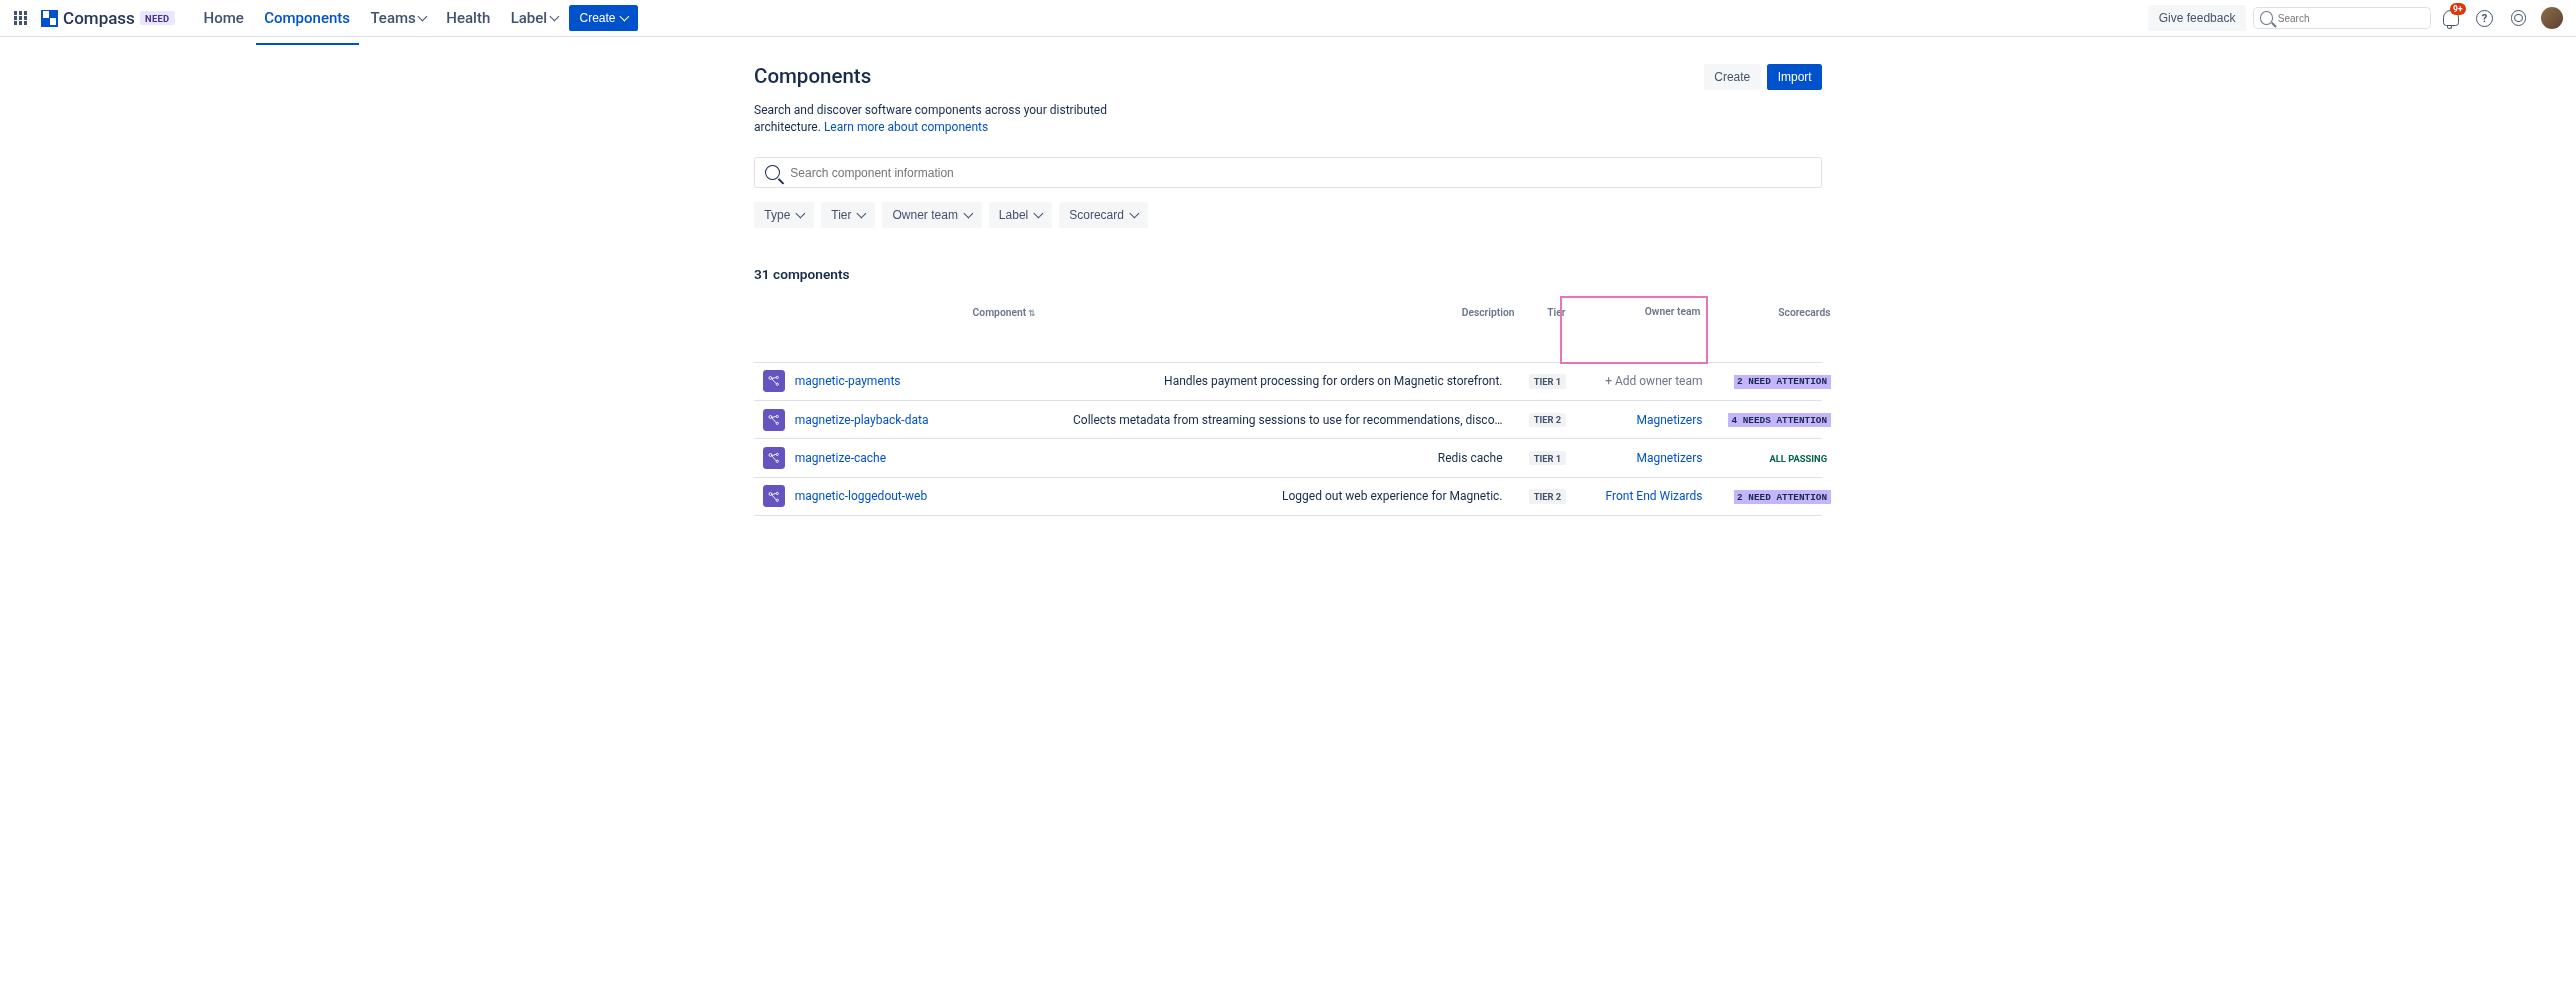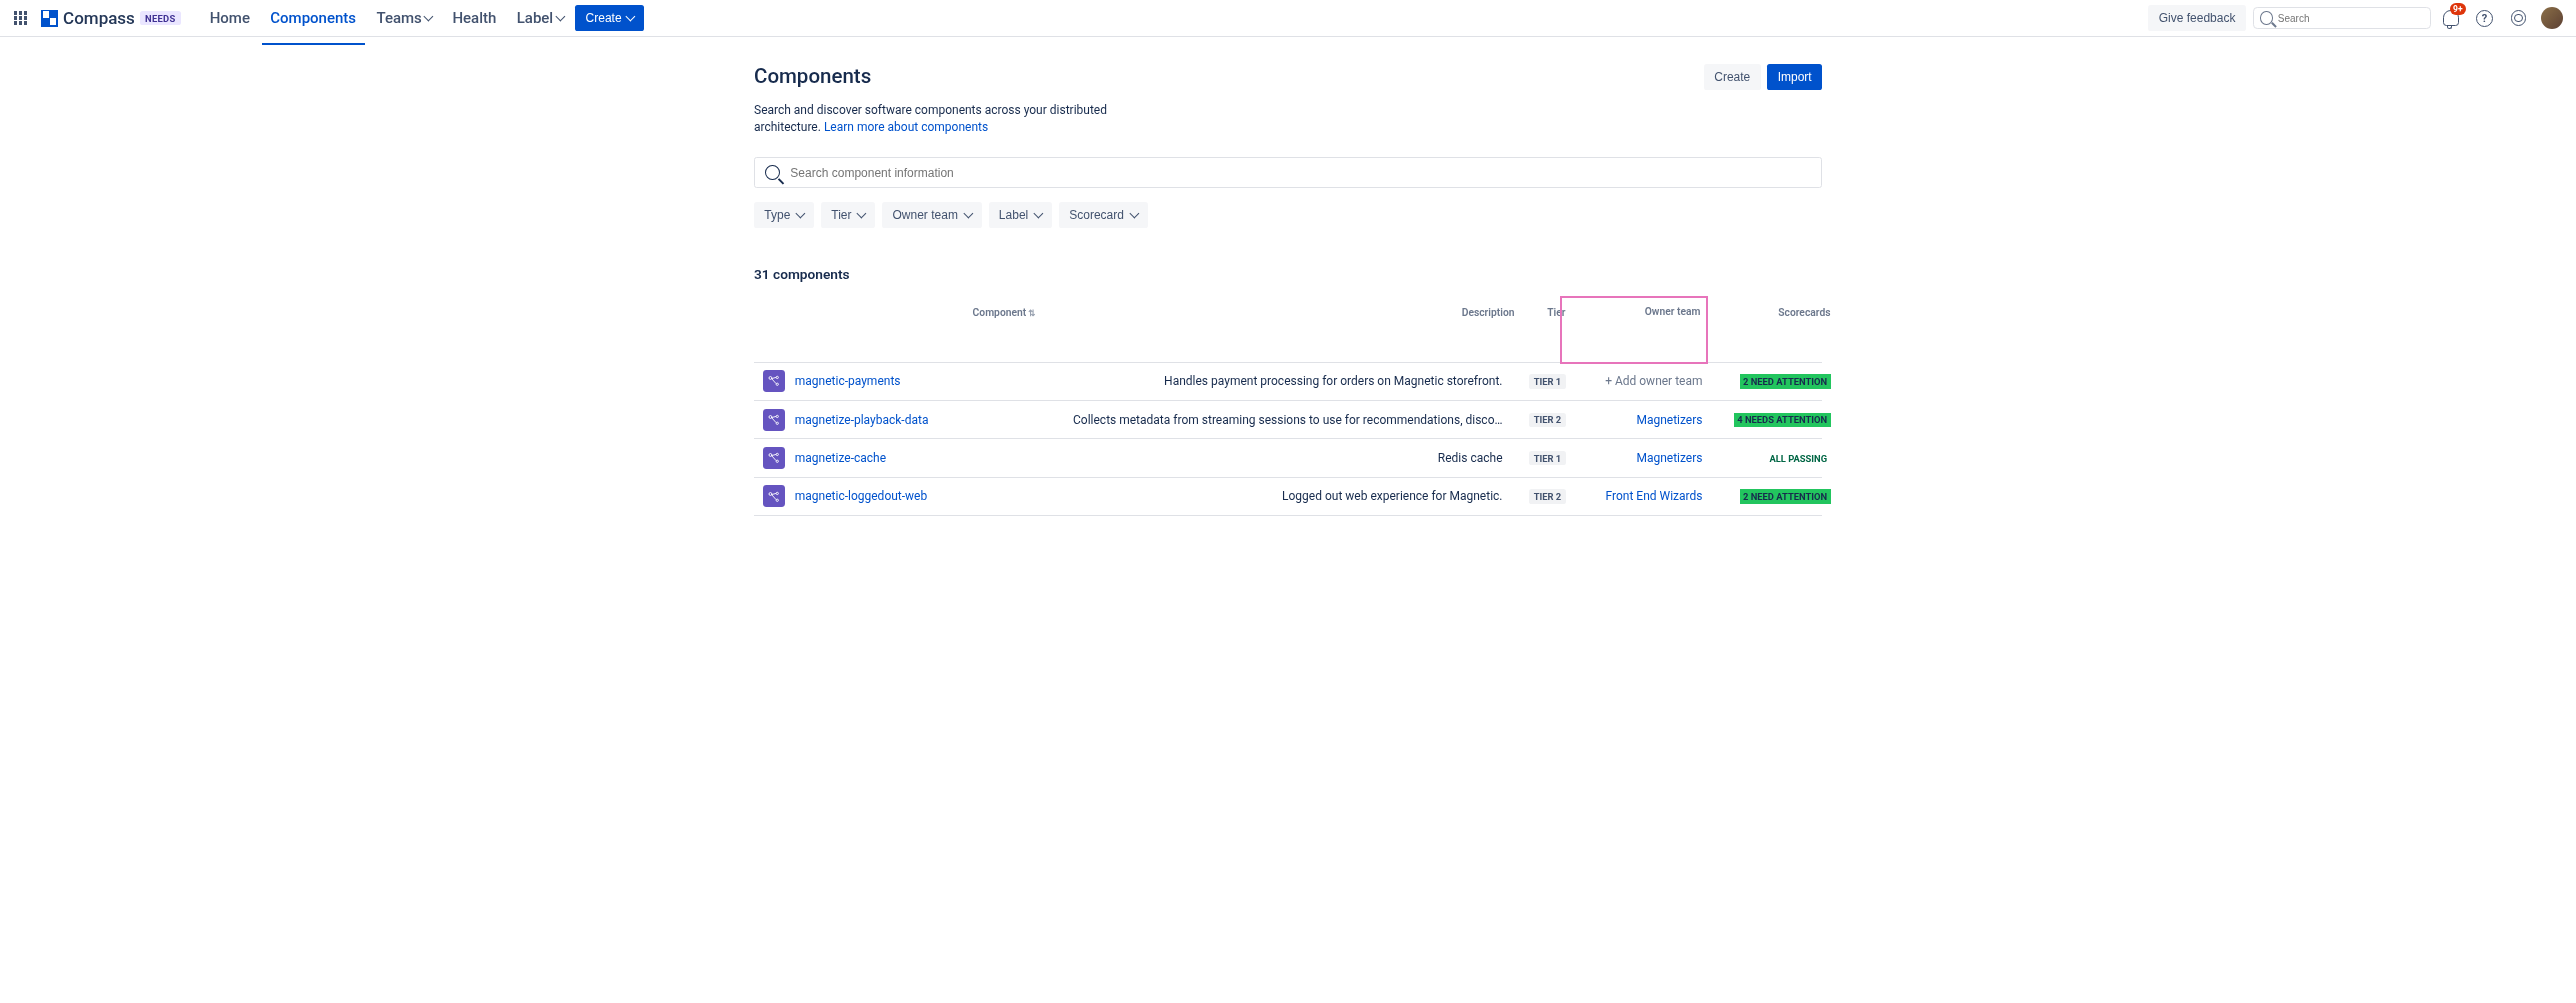--- a/index.html
+++ b/index.html
@@ -55,42 +55,42 @@
 .row { display: grid; grid-template-columns: 273px 479px 51px 137px 128px; align-items: center; border-bottom: 0.9px solid #DFE1E6; padding: 7.7px 8.5px; font-size: 12px; }
 .comp { display: flex; align-items: center; gap: 10.3px; }
 .cicon { width: 22px; height: 22px; background: #6554C0; border-radius: 3.4px; display: flex; align-items: center; justify-content: center; }
 .cicon svg { width: 13.7px; height: 13.7px; }
 .comp a { color: #0052CC; text-decoration: none; }
 .desc { color: #172B4D; white-space: nowrap; overflow: hidden; text-overflow: ellipsis; padding-right: 12px;}
 .tier { display: inline-block; background: #091E420F; color: #42526E; font-size: 9.4px; font-weight: 700; padding: 1.7px 4.3px; border-radius: 2.6px; }
 .team a { color: #0052CC; text-decoration: none; }
 .team .add { color: #6B778C; cursor: pointer; }
 .score { font-size: 9.4px; font-weight: 700; padding: 1.7px 3.4px; display: inline-block; }
-.score.warn { background: #22c55e; color: #172B4D; }
+.score.warn { background: #c4b5fd; color: #172B4D; font-family: Liberation Mono, monospace; }
 .score.ok { color: #006644; }
 </style>
 </head>
 <body>
 
 <div class="topnav">
   <div class="app-switcher">
       <span></span>
       <span></span>
       <span></span>
       <span></span>
       <span></span>
       <span></span>
       <span></span>
       <span></span>
       <span></span>
     </div>
   <div class="logo-wrap">
     <div class="logo-mark"></div>
     <span class="logo-text">Compass</span>
-    <span class="beta">NEEDS</span>
+    <span class="beta">NEED</span>
   </div>
   <div class="navlinks">
     <div class="navlink">Home</div>
     <div class="navlink active">Components</div>
     <div class="navlink">
         <span>Teams</span>
         <span class="chev"></span>
       </div>
     <div class="navlink">Health</div>
     <div class="navlink">

